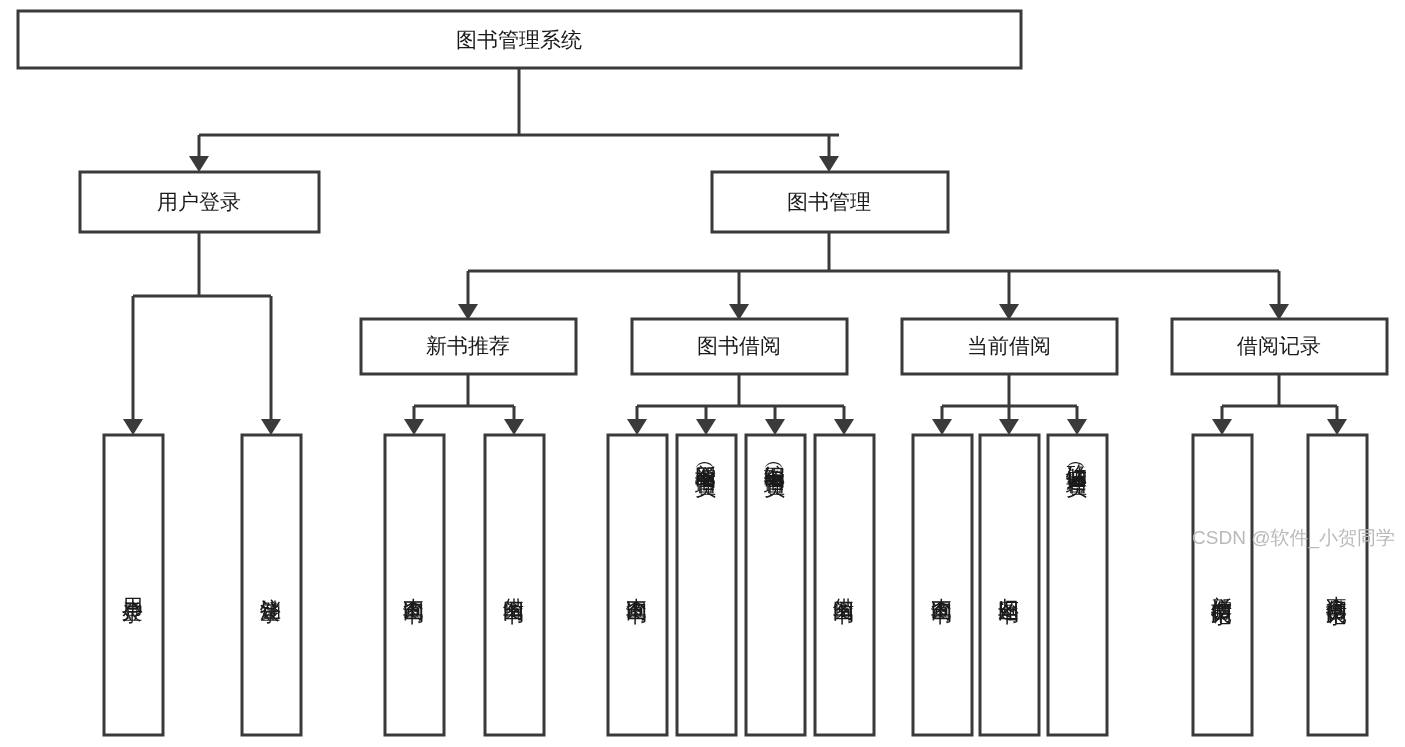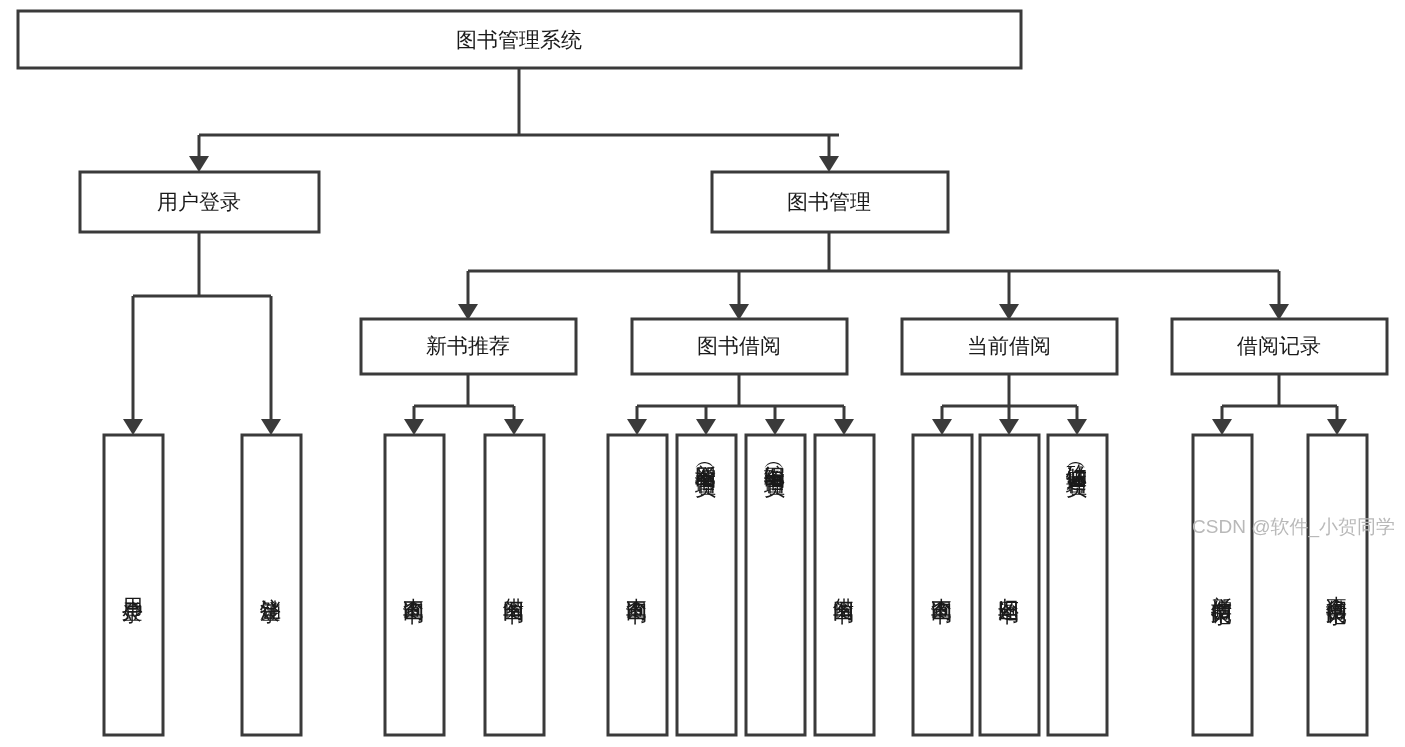--- a/index.html
+++ b/index.html
@@ -53,21 +53,21 @@
     font-family: "Liberation Sans", "DejaVu Sans", sans-serif;
     font-size: 21px;
     fill: #1a1a1a;
     writing-mode: vertical-rl;
     text-orientation: upright;
     letter-spacing: 2px;
   }
   .watermark-text {
     position: absolute;
     right: 10px;
-    bottom: 17px;
+    bottom: 6px;
     font-family: "Liberation Sans", "DejaVu Sans", sans-serif;
     font-size: 19px;
     color: #b9b9b9;
     white-space: nowrap;
     user-select: none;
   }
 </style>
 </head>
 <body>
 

